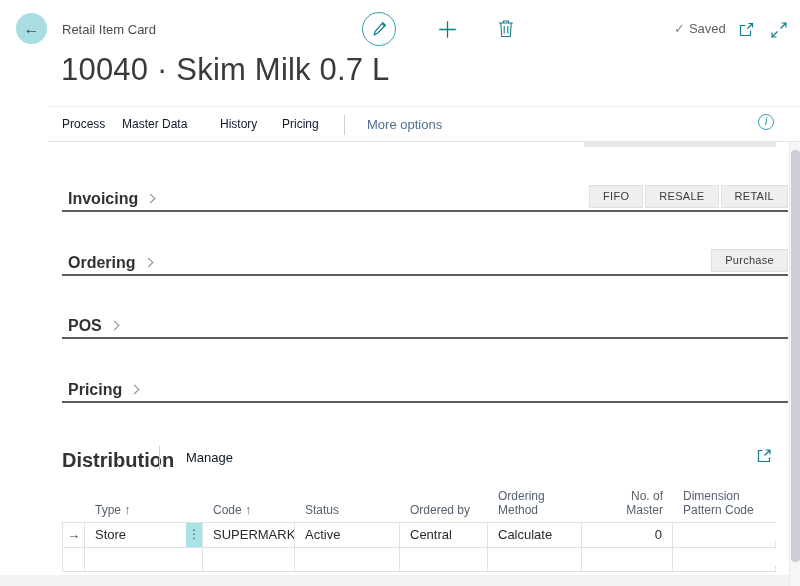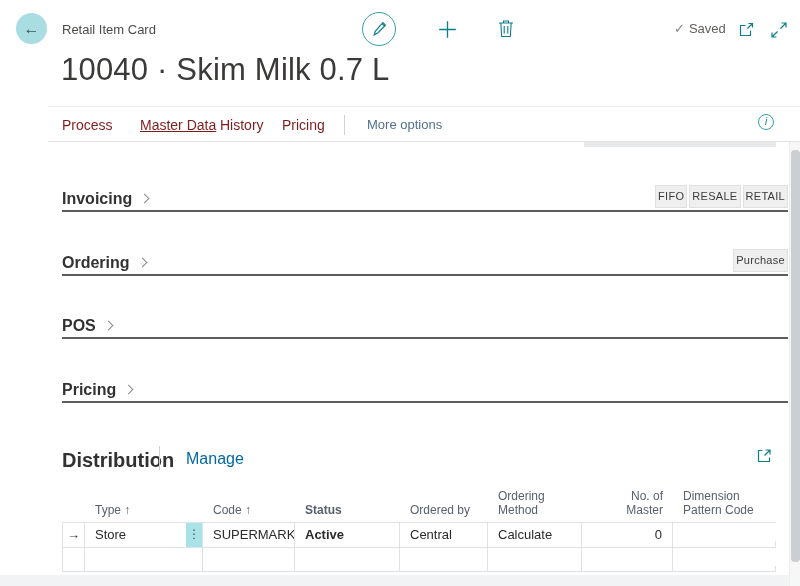--- a/index.html
+++ b/index.html
@@ -22,60 +22,60 @@
   .tb-icon { position:absolute; display:flex; align-items:center; justify-content:center; }
   .saved-wrap { position:absolute; left:674px; top:21px; font-size:13px; color:#605e5c; display:flex; gap:4px; align-items:center;}
   .saved-check { color:#8a8886; font-size:13px; }
   
   .record-title {
     position:absolute; left:61px; top:52px; font-size:31px; font-weight:300;
     color:#3b3a39; letter-spacing:0.2px;
   }
   .divider-1 { position:absolute; left:48px; right:0; top:106px; height:1px; background:#ebebeb; }
   
-  .menu-item { position:absolute; top:117px; font-size:14px; color:#7f1d1d; cursor:pointer; }
+  .menu-item { position:absolute; top:117px; font-size:12px; color:#0f172a; cursor:pointer; }
   .menu-vdiv { position:absolute; left:344px; top:115px; width:1px; height:20px; background:#d2d0ce; }
   .menu-more { position:absolute; left:367px; top:117px; font-size:13px; color:#51708f; cursor:pointer; }
   .info-circle {
     position:absolute; left:758px; top:114px; width:16px; height:16px; border-radius:50%;
     border:1px solid #35a0aa; color:#0d7e88; font-size:10px; line-height:14px; text-align:center;
     font-style:italic; cursor:pointer;
   }
   .divider-2 { position:absolute; left:48px; right:0; top:141px; height:1px; background:#e3e3e3; }
   .scroll-remnant { position:absolute; left:584px; top:142px; width:192px; height:5px; background:#e7e8e9; }
   
   .fasttab { position:absolute; left:62px; width:726px; height:28px; border-bottom:2px solid #5c5c5e; }
-  .ft-label { position:absolute; left:0; bottom:2px; font-size:16px; font-weight:600; color:#333232; cursor:pointer; }
+  .ft-label { position:absolute; left:6px; bottom:2px; font-size:16px; font-weight:600; color:#333232; cursor:pointer; }
   .chev {
     display:inline-block; width:7px; height:7px; border-top:1.5px solid #8a8886;
     border-right:1.5px solid #8a8886; transform:rotate(45deg); margin-left:9px; margin-bottom:2px;
   }
   .ft-tags { position:absolute; right:0; bottom:2px; display:flex; gap:2px; }
   .tag {
     background:#efefef; border:1px solid #e0e0e0; color:#3b3b3b; font-size:11px;
-    height:23px; line-height:21px; padding:0 2px; letter-spacing:0.3px; cursor:pointer;
+    height:23px; line-height:21px; padding:0 13px; letter-spacing:0.3px; cursor:pointer;
   }
   
   .part-header { position:absolute; left:62px; top:446px; width:726px; height:26px; }
   .part-title { position:absolute; left:0; top:3px; font-size:20px; font-weight:600; color:#333232; }
   .part-vdiv { position:absolute; left:97px; top:0px; width:1px; height:24px; background:#d2d0ce; }
-  .part-manage { position:absolute; left:124px; top:4px; font-size:16px; color:#0369a1; cursor:pointer; }
+  .part-manage { position:absolute; left:124px; top:4px; font-size:13px; color:#0f172a; cursor:pointer; }
   .part-focus { position:absolute; right:16px; top:2px; cursor:pointer; }
   
   .grid { position:absolute; left:62px; top:488px; width:714px; }
   .thead { display:flex; align-items:flex-end; height:34px; }
   .th { font-size:12px; color:#57616e; line-height:14px; padding:0 10px 5px 10px; cursor:pointer; }
   .trow { display:flex; height:25px; border-top:1px solid #dee1e5; }
   .trow:last-child { border-bottom:1px solid #dee1e5; }
   .td {
     font-size:13px; color:#2b2a29; line-height:23px; padding:0 10px;
     border-right:1px solid #dee1e5; overflow:hidden; white-space:nowrap; cursor:text; position:relative;
   }
   .td:first-child { border-left:1px solid #dee1e5; }
-  .c0 { width:23px; } .c1 { width:118px; } .c2 { width:92px; } .c3 { width:105px;font-weight:bold; }
+  .c0 { width:23px; } .c1 { width:118px; } .c2 { width:92px; } .c3 { width:105px; }
   .c4 { width:88px; } .c5 { width:94px; } .c6 { width:91px; } .c7 { width:103px;margin-top:18px; }
   .num { text-align:right; }
   .marker-cell { padding:0; text-align:center; color:#3b3a39; font-size:13px; cursor:default; }
   .assist {
     position:absolute; right:0; top:0; width:16px; height:100%; background:#a9e3e8;
     color:#38555a; font-size:12px; line-height:23px; text-align:center; cursor:pointer;
   }
   
   .bottom-strip { position:absolute; left:0; right:0; top:575px; height:11px; background:#f2f3f5; }
   .scrollbar-track { position:absolute; left:789px; top:142px; width:11px; height:444px; background:#f7f7f7; border-left:1px solid #ececec; }
@@ -130,21 +130,21 @@
       <svg width="16" height="16" viewBox="0 0 16 16">
           <path d="M9.5 6.5 L15 1 M10.5 1 H15 V5.5 M6.5 9.5 L1 15 M1 10.5 V15 H5.5" fill="none" stroke="#0d7e88" stroke-width="1.2"></path>
         </svg>
     </span>
   </div>
 
   <div class="record-title">10040 · Skim Milk 0.7 L</div>
   <div class="divider-1"></div>
 
   <div class="menu-item" style="left:62px;">Process</div>
-  <div class="menu-item" style="left:140px;text-decoration:underline;">Master Data</div>
+  <div class="menu-item" style="left:122px;">Master Data</div>
   <div class="menu-item" style="left:220px;">History</div>
   <div class="menu-item" style="left:282px;">Pricing</div>
   <div class="menu-vdiv"></div>
   <div class="menu-more">More options</div>
   <div class="info-circle">i</div>
   <div class="divider-2"></div>
   <div class="scroll-remnant"></div>
 
   <div class="fasttab" style="top:184px;">
     <span class="ft-label"><span>Invoicing</span><span class="chev"></span></span>

